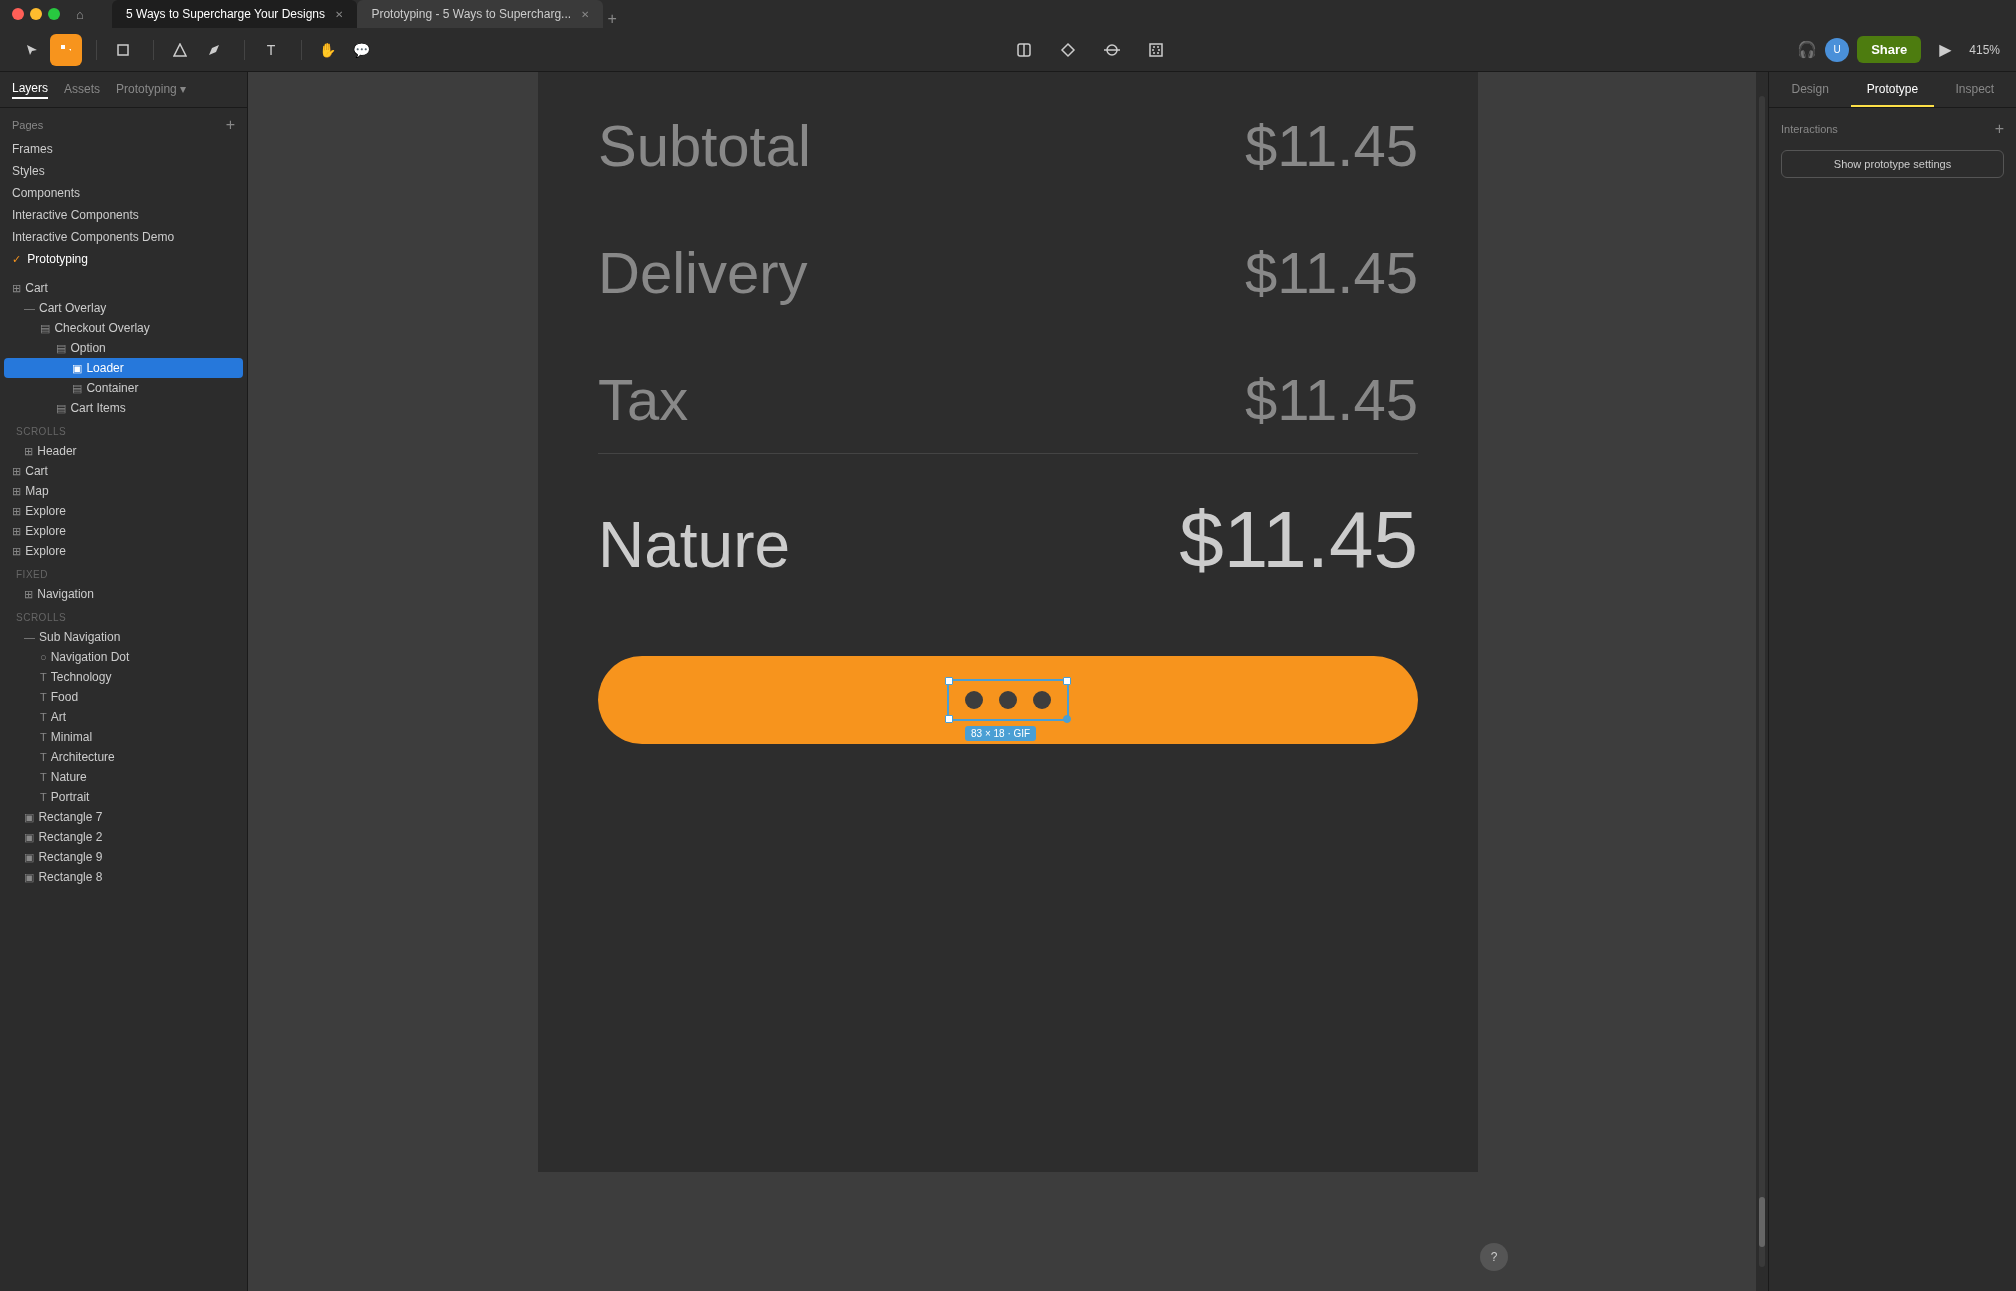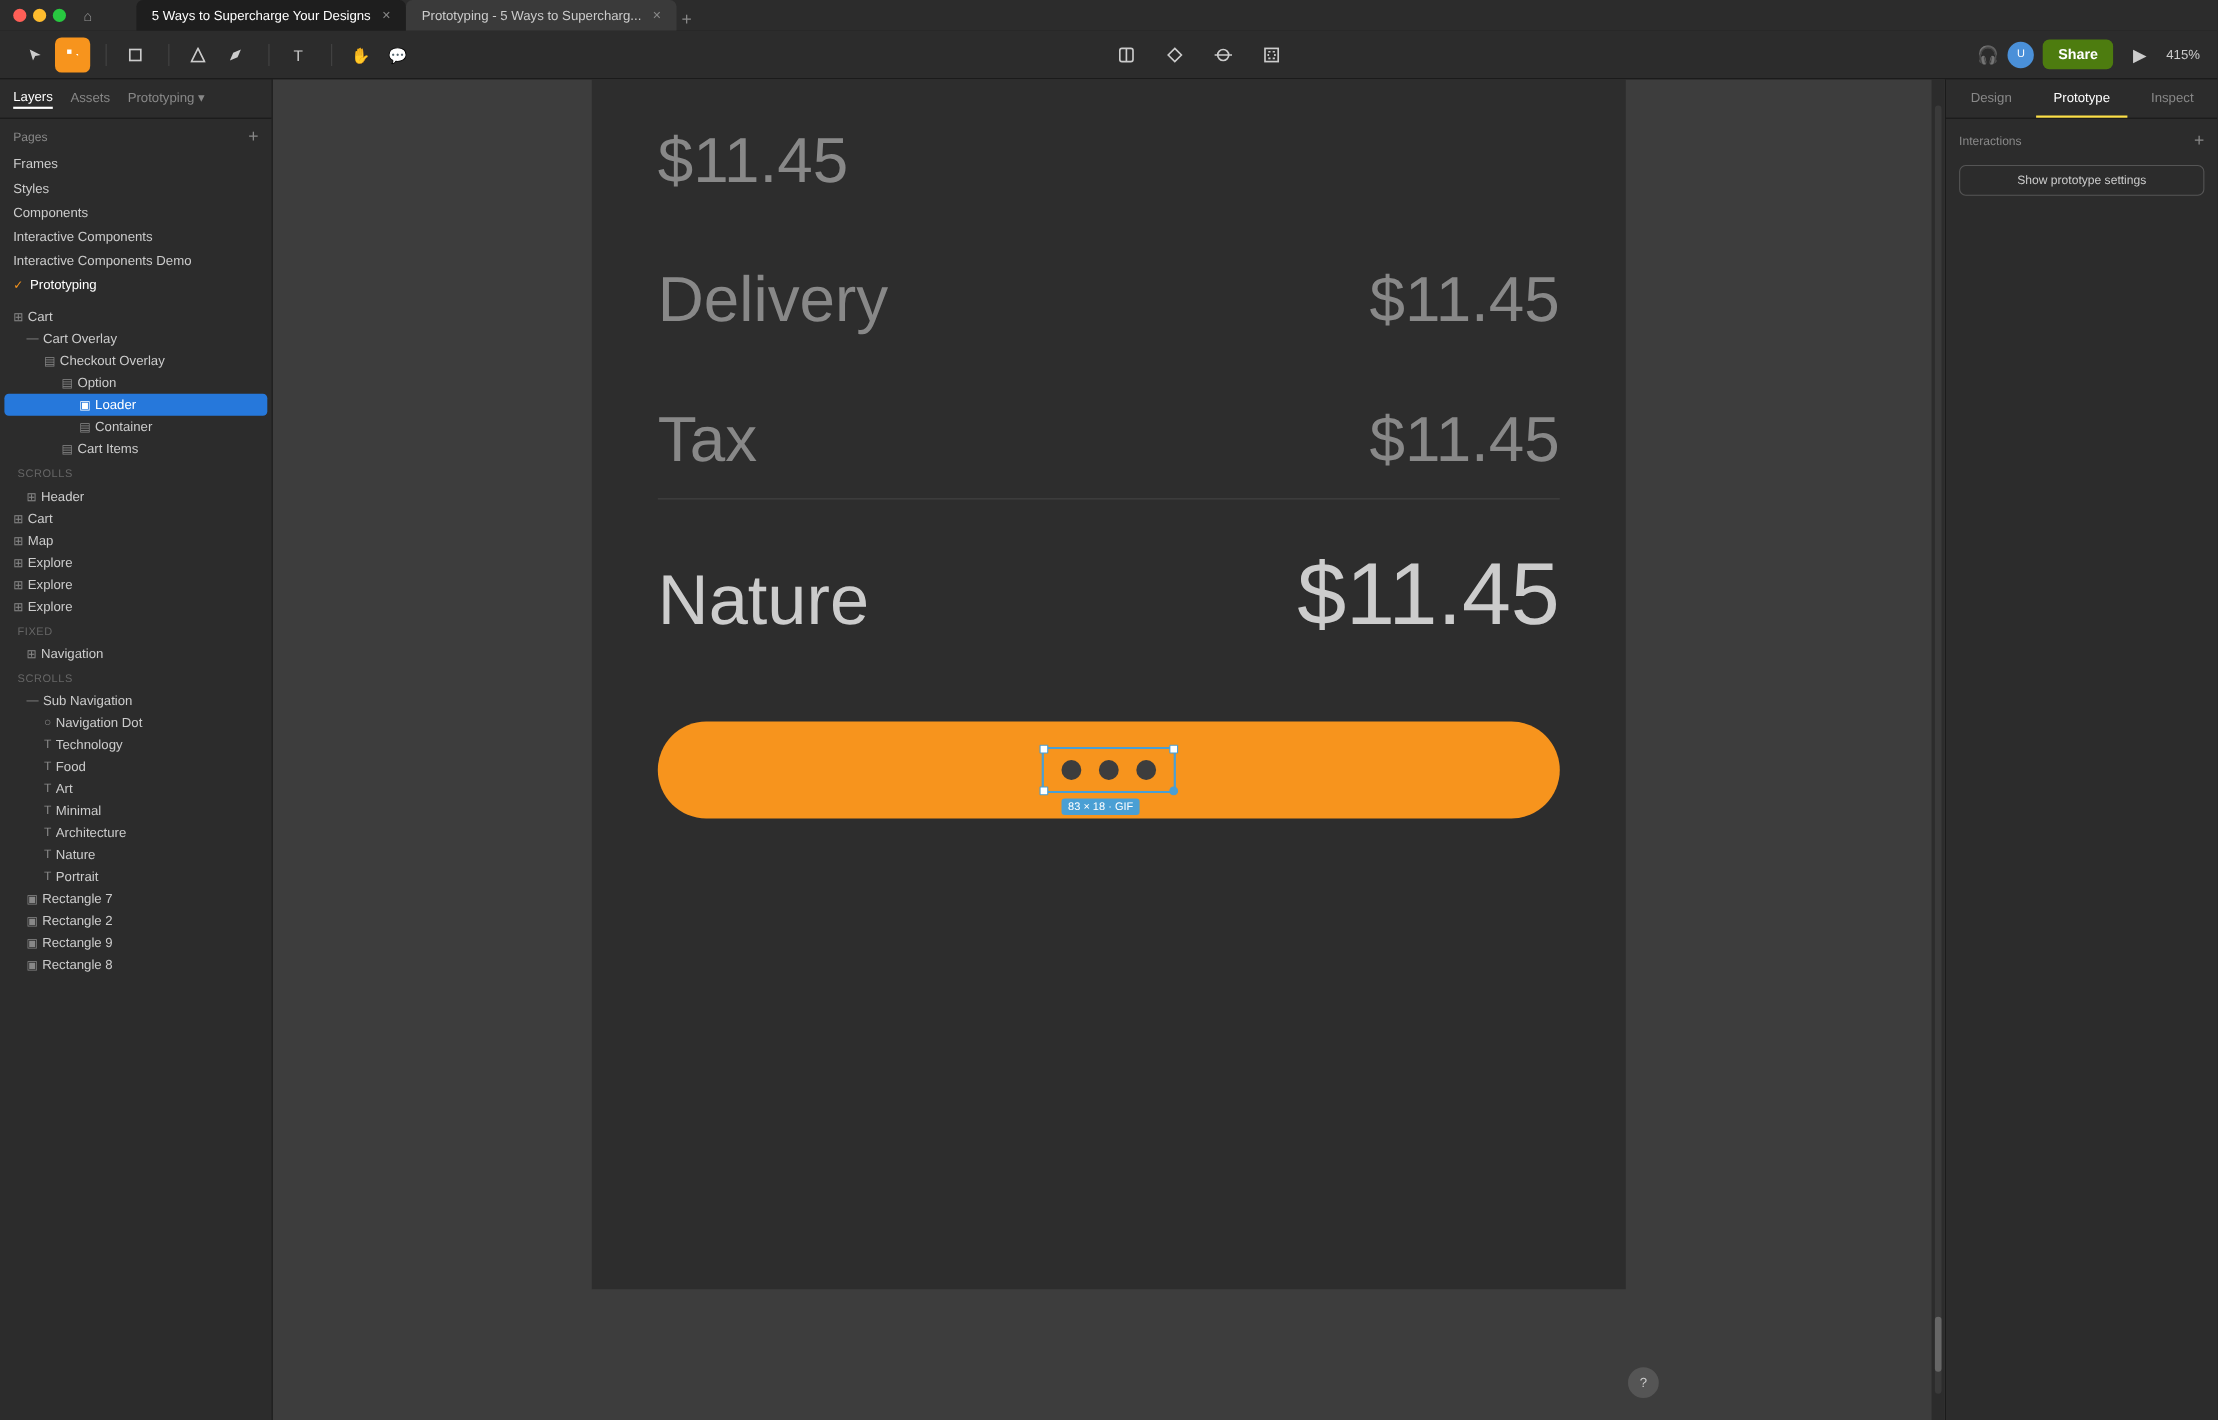--- a/index.html
+++ b/index.html
@@ -14,21 +14,21 @@
       padding: 0 12px;
       gap: 8px;
       flex-shrink: 0;
     }
     .traffic-lights { display: flex; gap: 6px; }
     .traffic-light { width: 12px; height: 12px; border-radius: 50%; }
     .tl-close { background: #ff5f57; }
     .tl-min { background: #febc2e; }
     .tl-max { background: #28c840; }
     .home-icon { width: 16px; height: 16px; margin-left: 8px; color: #999; font-size: 13px; display: flex; align-items: center; }
-    .tabs-area { display: flex; align-items: flex-end; gap: 0; margin-left: 24px; flex: 1; }
+    .tabs-area { display: flex; align-items: flex-end; gap: 0; margin-left: 12px; flex: 1; }
     .tab {
       background: #3a3a3a;
       height: 28px;
       display: flex;
       align-items: center;
       padding: 0 14px;
       font-size: 12px;
       color: #ccc;
       border-radius: 6px 6px 0 0;
       gap: 6px;
@@ -565,20 +565,21 @@
         <span class="layer-icon">▣</span>
         <span>Rectangle 8</span>
       </div>
     </div>
   </div>
 
   <div class="canvas-area">
     <div class="frame-display">
 
       <div class="frame-row">
+        <span class="frame-label">Subtotal</span>
         <span class="frame-value">$11.45</span>
       </div>
 
       <div class="frame-row">
         <span class="frame-label">Delivery</span>
         <span class="frame-value">$11.45</span>
       </div>
 
       <div class="frame-row">
         <span class="frame-label">Tax</span>

